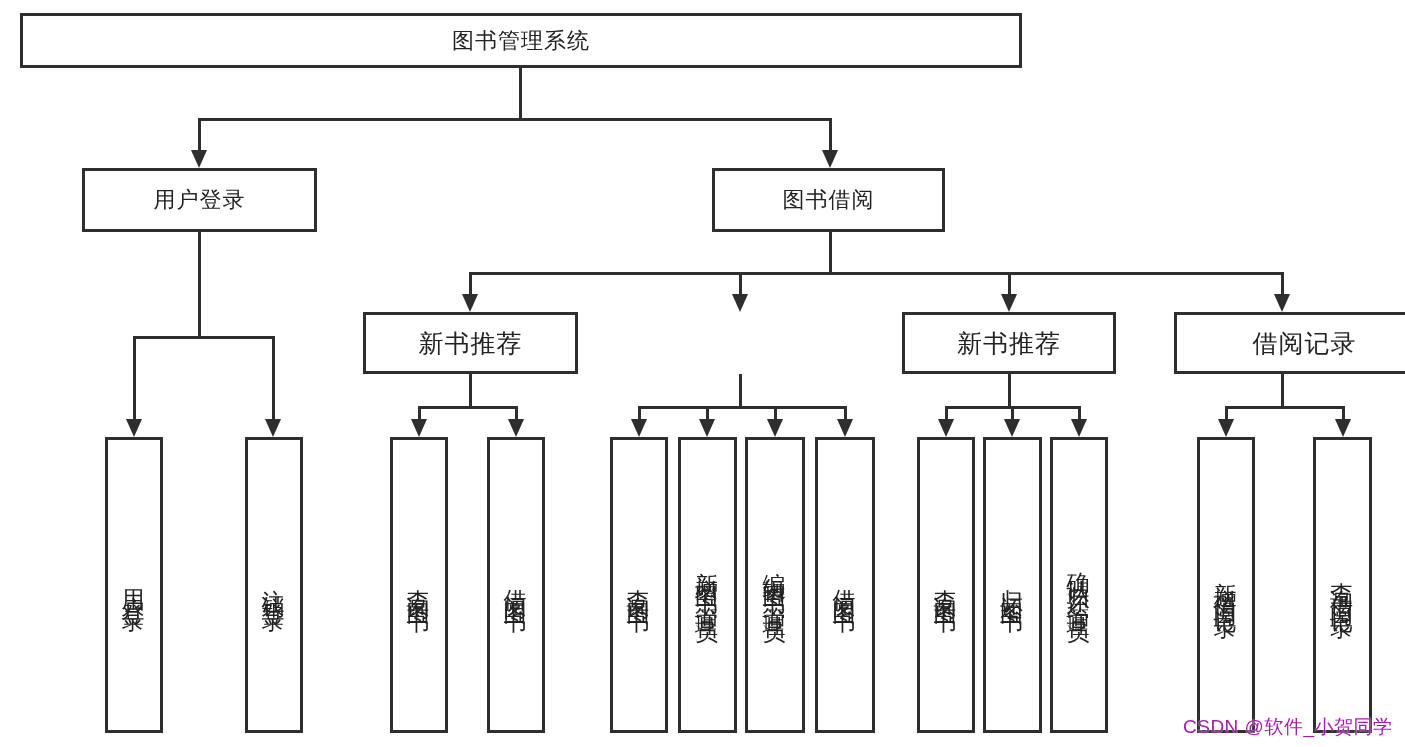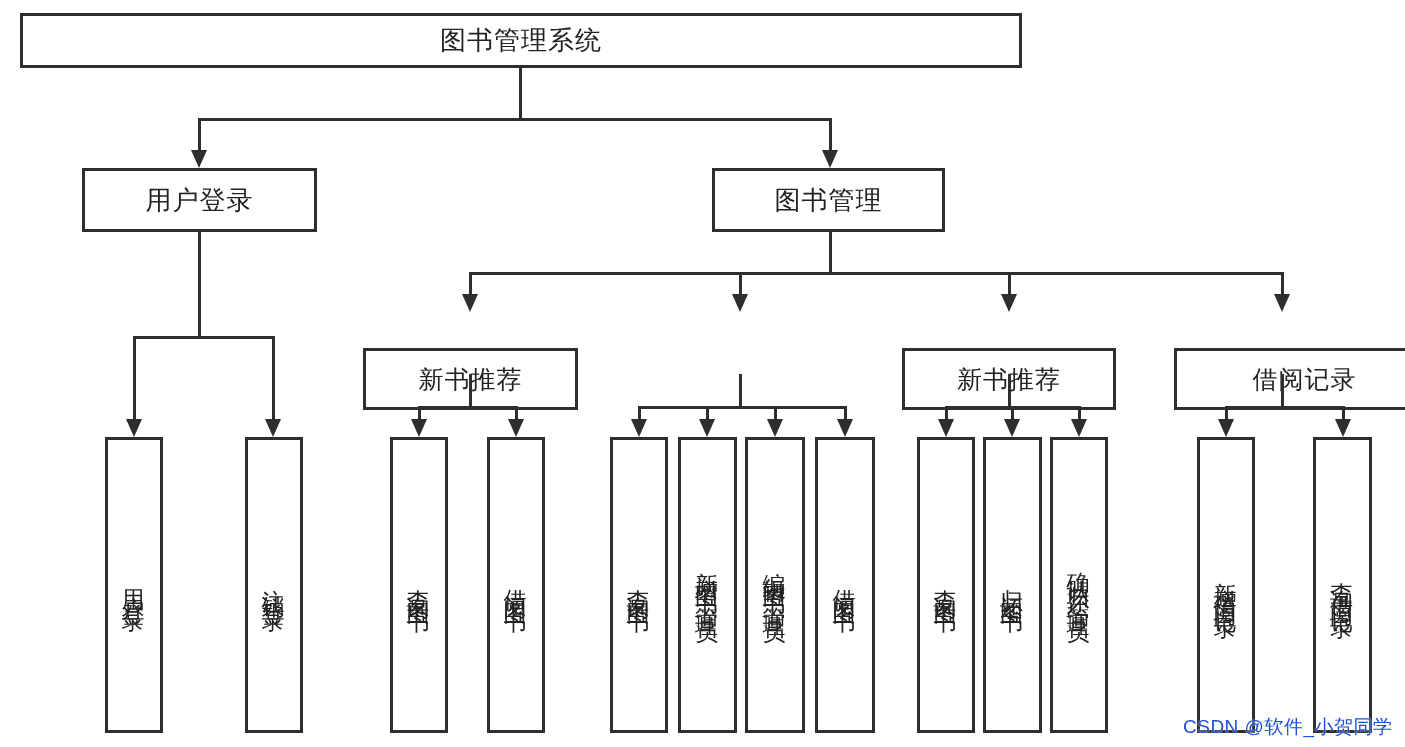--- a/index.html
+++ b/index.html
@@ -1,41 +1,41 @@
 <!DOCTYPE html>
 <html><head>
 <meta charset="utf-8">
 <style>
   html,body{margin:0;padding:0;background:#fff;}
   .stage{position:relative;width:1405px;height:747px;background:#fff;overflow:hidden;
          font-family:"Liberation Sans",sans-serif;}
   
   .hbox{position:absolute;box-sizing:border-box;border:3px solid #2e2e2e;background:#fff;
         display:flex;align-items:center;justify-content:center;color:#222;
-        font-size:26px;letter-spacing:1px;white-space:nowrap;}
-  .l3{font-size:25px;margin-top:36px;}
+        font-size:22px;letter-spacing:1px;white-space:nowrap;}
+  .l3{font-size:25px;}
   .vbox{position:absolute;top:437px;height:296px;box-sizing:border-box;border:3px solid #2e2e2e;
         background:#fff;display:flex;align-items:center;justify-content:center;color:#222;
         writing-mode:vertical-rl;text-orientation:upright;font-size:23px;letter-spacing:7px;}
   
   .ln{position:absolute;background:#2e2e2e;}
   .ah{position:absolute;width:0;height:0;border-left:8px solid transparent;
       border-right:8px solid transparent;border-top:18px solid #2e2e2e;}
-  .wm{position:absolute;left:1183px;top:714px;font-size:19px;color:#1d4ed8;
+  .wm{position:absolute;left:1183px;top:714px;font-size:19px;color:#a21caf;
       letter-spacing:0.5px;white-space:nowrap;text-shadow:0 0 2px #fff;}
 </style>
 </head>
 <body>
 
 <div class="stage">
 
   <div class="hbox" style="left:20px;top:13px;width:1002px;height:55px">图书管理系统</div>
 
   <div class="hbox" style="left:82px;top:168px;width:235px;height:64px">用户登录</div>
-  <div class="hbox" style="left:712px;top:168px;width:233px;height:64px">图书管理</div>
+  <div class="hbox" style="left:712px;top:168px;width:233px;height:64px">图书借阅</div>
 
   <div class="hbox l3" style="left:363px;top:312px;width:215px;height:62px">新书推荐</div>
   <div class="hbox l3" style="left:902px;top:312px;width:214px;height:62px">新书推荐</div>
   <div class="hbox l3" style="left:1174px;top:312px;width:261px;height:62px">借阅记录</div>
 
   <div class="vbox" style="left:105px;width:58px">用户登录</div>
   <div class="vbox" style="left:245px;width:58px">注销登录</div>
 
   <div class="vbox" style="left:390px;width:58px">查询图书</div>
   <div class="vbox" style="left:487px;width:58px">借阅图书</div>

